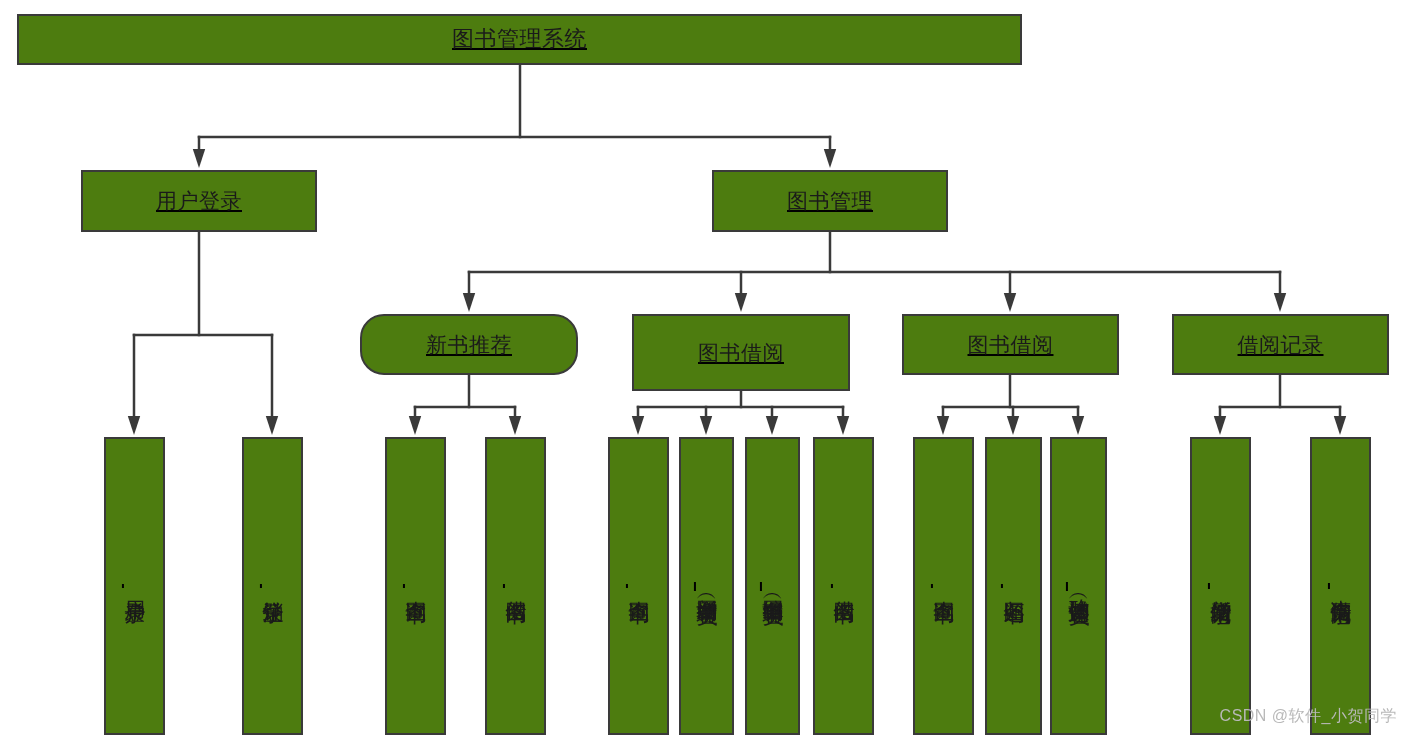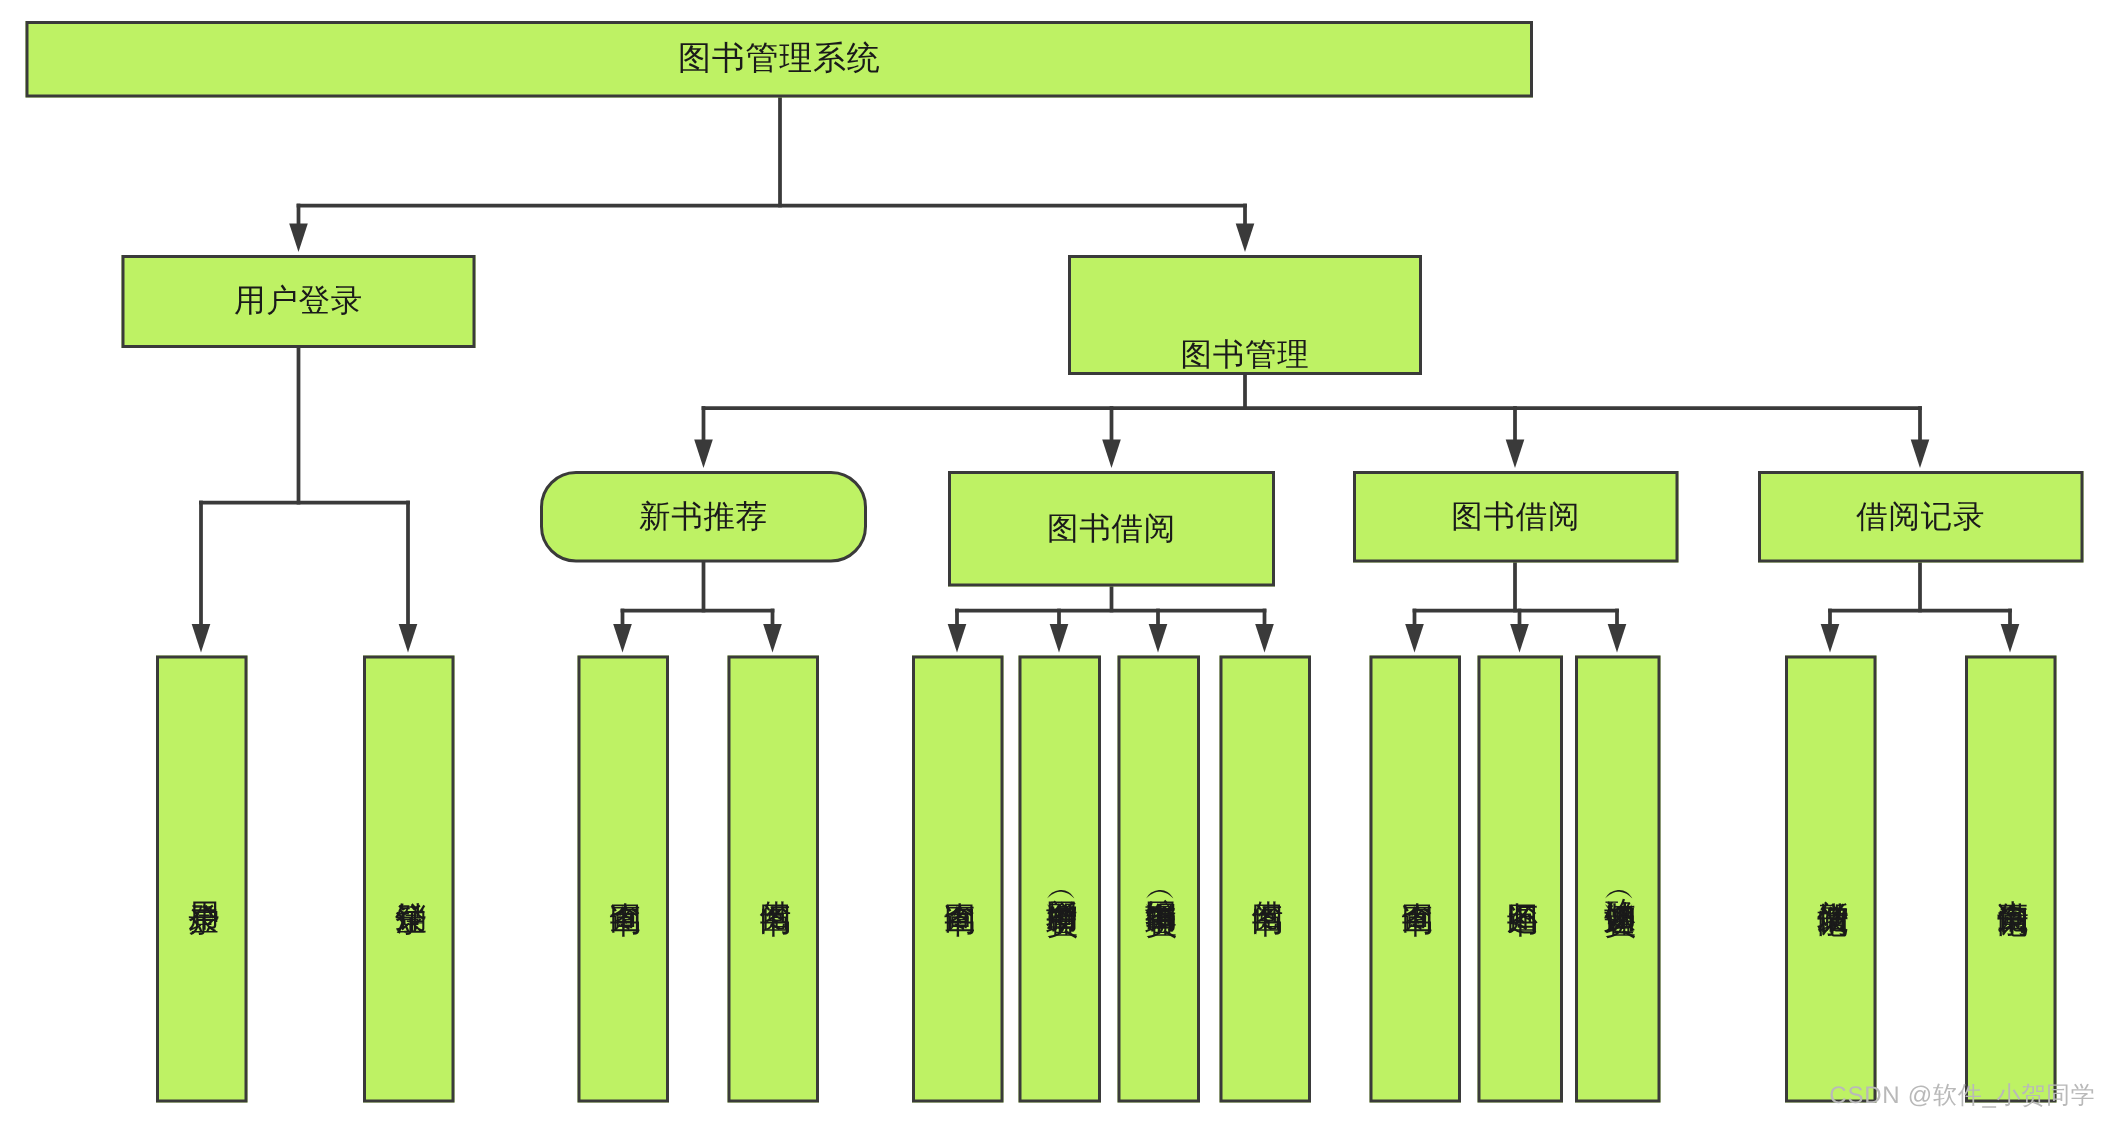--- a/index.html
+++ b/index.html
@@ -15,25 +15,26 @@
     overflow: hidden;
   }
   #diagram-root {
     position: relative;
     width: 1405px;
     height: 747px;
   }
   .node-box {
     position: absolute;
     box-sizing: border-box;
-    background: #bef264;
+    background: #4d7c0f;
     border: 2.5px solid #3a3a3a;
     display: flex;
     align-items: center;
     justify-content: center;
+    text-decoration: underline;
   }
   .node-label-h {
     font-size: 21px;
     color: #1a1a1a;
     line-height: 1.1;
     white-space: nowrap;
     letter-spacing: 0.5px;
   }
   .node-label-v {
     font-size: 21px;
@@ -51,21 +52,21 @@
     position: absolute;
     left: 0;
     top: 0;
     width: 1405px;
     height: 747px;
     pointer-events: none;
   }
   #watermark {
     position: absolute;
     right: 8px;
-    bottom: 6px;
+    bottom: 20px;
     font-size: 16px;
     color: #b9b9b9;
     letter-spacing: 0.5px;
     white-space: nowrap;
   }
 </style>
 </head>
 <body>
 
 <div id="diagram-root">
@@ -127,21 +128,21 @@
       </g>
   </svg>
 
   <div id="node-layer">
       <div class="node-box" style="left: 17px; top: 14px; width: 1005px; height: 51px;">
         <span class="node-label-h root-label">图书管理系统</span>
       </div>
       <div class="node-box" style="left: 81px; top: 170px; width: 236px; height: 62px;">
         <span class="node-label-h">用户登录</span>
       </div>
-      <div class="node-box" style="left: 712px; top: 170px; width: 236px; height: 80px; align-items: flex-end;">
+      <div class="node-box" style="left: 712px; top: 170px; width: 236px; height: 62px;">
         <span class="node-label-h">图书管理</span>
       </div>
       <div class="node-box" style="left: 360px; top: 314px; width: 218px; height: 61px; border-radius: 24px;">
         <span class="node-label-h">新书推荐</span>
       </div>
       <div class="node-box" style="left: 632px; top: 314px; width: 218px; height: 77px;">
         <span class="node-label-h">图书借阅</span>
       </div>
       <div class="node-box" style="left: 902px; top: 314px; width: 217px; height: 61px;">
         <span class="node-label-h">图书借阅</span>

